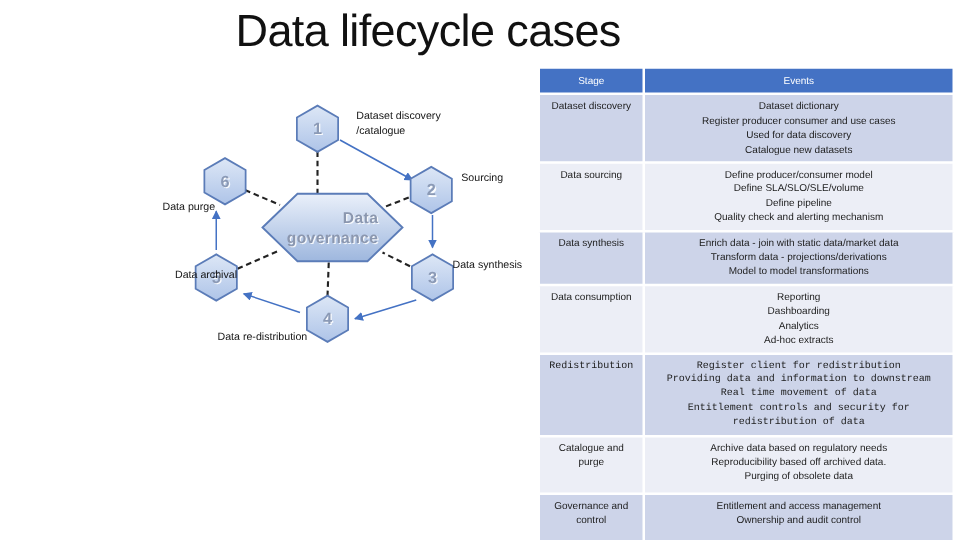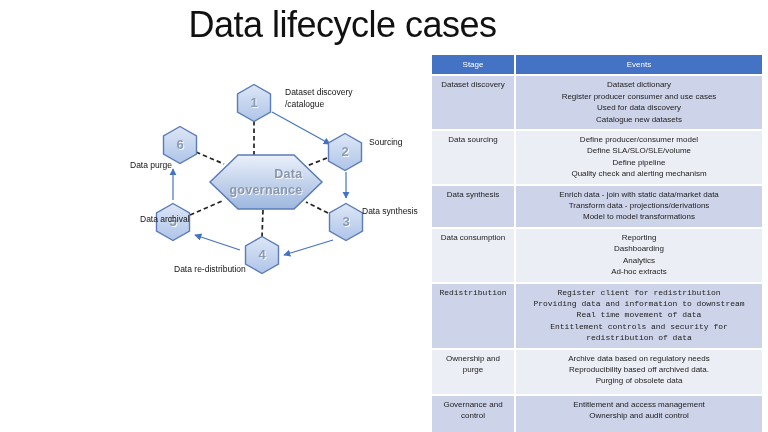--- a/index.html
+++ b/index.html
@@ -165,21 +165,21 @@
 Ad-hoc extracts</td>
       </tr>
       <tr class="r4">
         <td class="stage-cell">Redistribution</td>
         <td class="events-cell">Register client for redistribution
 Providing data and information to downstream
 Real time movement of data
 Entitlement controls and security for redistribution of data</td>
       </tr>
       <tr class="r5">
-        <td class="stage-cell">Ownership and purge</td>
+        <td class="stage-cell">Catalogue and purge</td>
         <td class="events-cell">Archive data based on regulatory needs
 Reproducibility based off archived data.
 Purging of obsolete data</td>
       </tr>
       <tr class="r6">
         <td class="stage-cell">Governance and control</td>
         <td class="events-cell">Entitlement and access management
 Ownership and audit control</td>
       </tr>
     </tbody>

